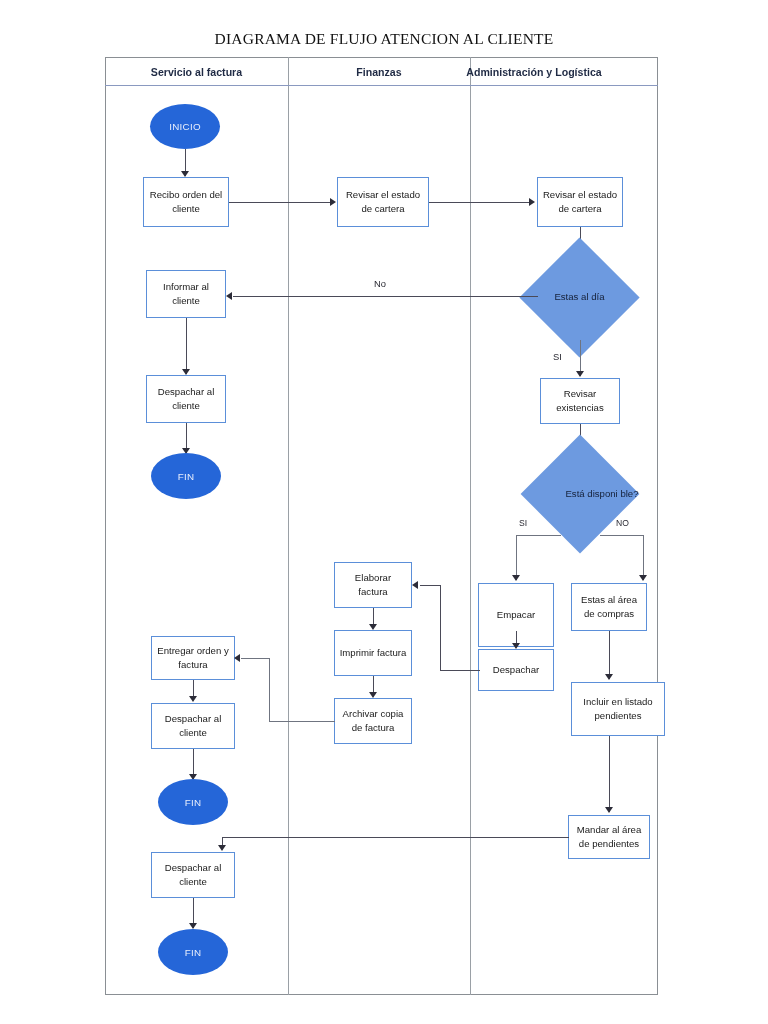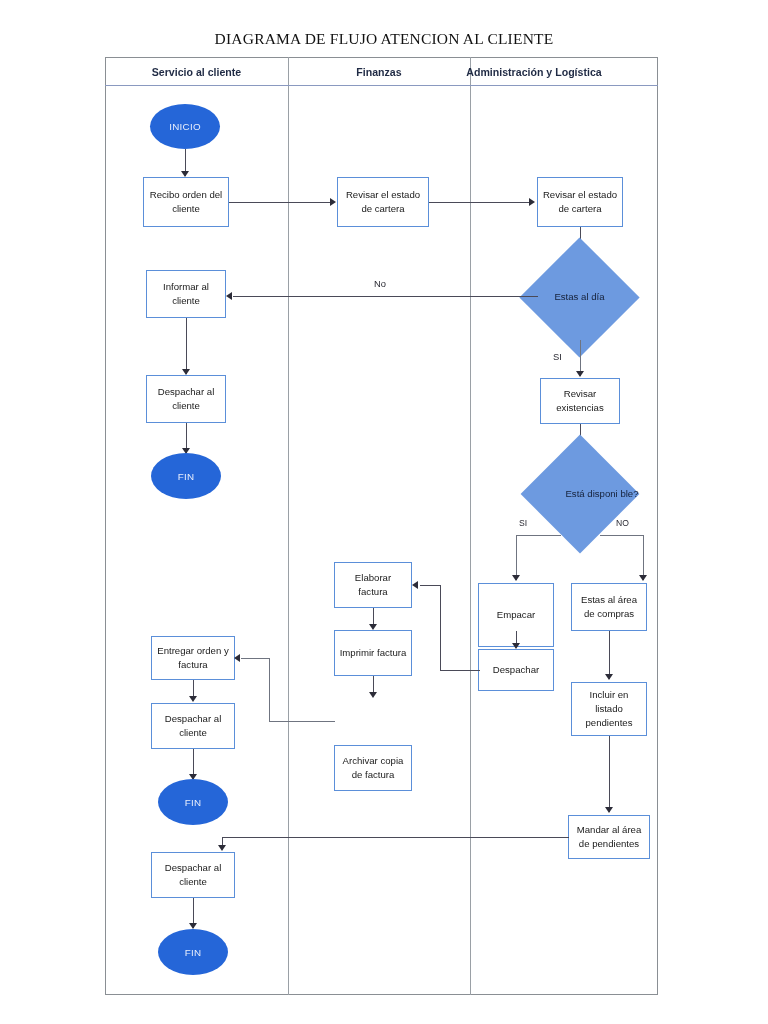--- a/index.html
+++ b/index.html
@@ -58,21 +58,21 @@
 
 <div id="page">
 
   <div class="title">DIAGRAMA DE FLUJO ATENCION AL CLIENTE</div>
 
   <div class="frame"></div>
   <div class="lane-div" style="left:288px;"></div>
   <div class="lane-div" style="left:470px;"></div>
   <div class="hdr-line"></div>
 
-  <div class="lane-hdr" style="left:105px;width:183px;">Servicio al cliente</div>
+  <div class="lane-hdr" style="left:105px;width:183px;">Servicio al factura</div>
   <div class="lane-hdr" style="left:288px;width:182px;">Finanzas</div>
   <div class="lane-hdr" style="left:448px;width:172px;">Administración y Logística</div>
 
   <div class="node term" style="left:150px;top:104px;width:70px;height:45px;">INICIO</div>
 
   <div class="ln lnv" style="left:185px;top:149px;height:27px;"></div>
   <div class="arw arw-d" style="left:181px;top:171px;"></div>
 
   <div class="node proc" style="left:143px;top:177px;width:86px;height:50px;">Recibo orden del cliente</div>
 
@@ -115,21 +115,21 @@
   <div class="node proc" style="left:334px;top:562px;width:78px;height:46px;">Elaborar factura</div>
 
   <div class="ln lnv" style="left:373px;top:608px;height:20px;"></div>
   <div class="arw arw-d" style="left:369px;top:624px;"></div>
 
   <div class="node proc" style="left:334px;top:630px;width:78px;height:46px;">Imprimir factura</div>
 
   <div class="ln lnv" style="left:373px;top:676px;height:20px;"></div>
   <div class="arw arw-d" style="left:369px;top:692px;"></div>
 
-  <div class="node proc" style="left:334px;top:698px;width:78px;height:46px;margin-top:47px;">Archivar copia de factura</div>
+  <div class="node proc" style="left:334px;top:698px;width:78px;height:46px;">Archivar copia de factura</div>
 
   <div class="ln lnh ln-g" style="left:269px;top:721px;width:66px;"></div>
   <div class="ln lnv ln-g" style="left:269px;top:658px;height:64px;"></div>
   <div class="ln lnh ln-g" style="left:241px;top:658px;width:29px;"></div>
   <div class="arw arw-l" style="left:234px;top:654px;"></div>
 
   <div class="node proc" style="left:537px;top:177px;width:86px;height:50px;">Revisar el estado de cartera</div>
 
   <div class="ln lnh" style="left:429px;top:202px;width:101px;"></div>
   <div class="arw arw-r" style="left:529px;top:198px;"></div>
@@ -180,21 +180,21 @@
   <div class="ln lnh" style="left:440px;top:670px;width:40px;"></div>
   <div class="ln lnv" style="left:440px;top:585px;height:86px;"></div>
   <div class="ln lnh" style="left:420px;top:585px;width:21px;"></div>
   <div class="arw arw-l" style="left:412px;top:581px;"></div>
 
   <div class="node proc" style="left:571px;top:583px;width:76px;height:48px;">Estas al área de compras</div>
 
   <div class="ln lnv" style="left:609px;top:631px;height:48px;"></div>
   <div class="arw arw-d" style="left:605px;top:674px;"></div>
 
-  <div class="node proc" style="left:571px;top:682px;width:76px;height:54px;">Incluir en listado pendientes</div>
+  <div class="node proc" style="left:571px;top:682px;width:94px;height:54px;">Incluir en listado pendientes</div>
 
   <div class="ln lnv" style="left:609px;top:736px;height:76px;"></div>
   <div class="arw arw-d" style="left:605px;top:807px;"></div>
 
   <div class="node proc" style="left:568px;top:815px;width:82px;height:44px;">Mandar al área de pendientes</div>
 
   <div class="ln lnh" style="left:222px;top:837px;width:347px;"></div>
   <div class="ln lnv" style="left:222px;top:837px;height:11px;"></div>
   <div class="arw arw-d" style="left:218px;top:845px;"></div>
 

